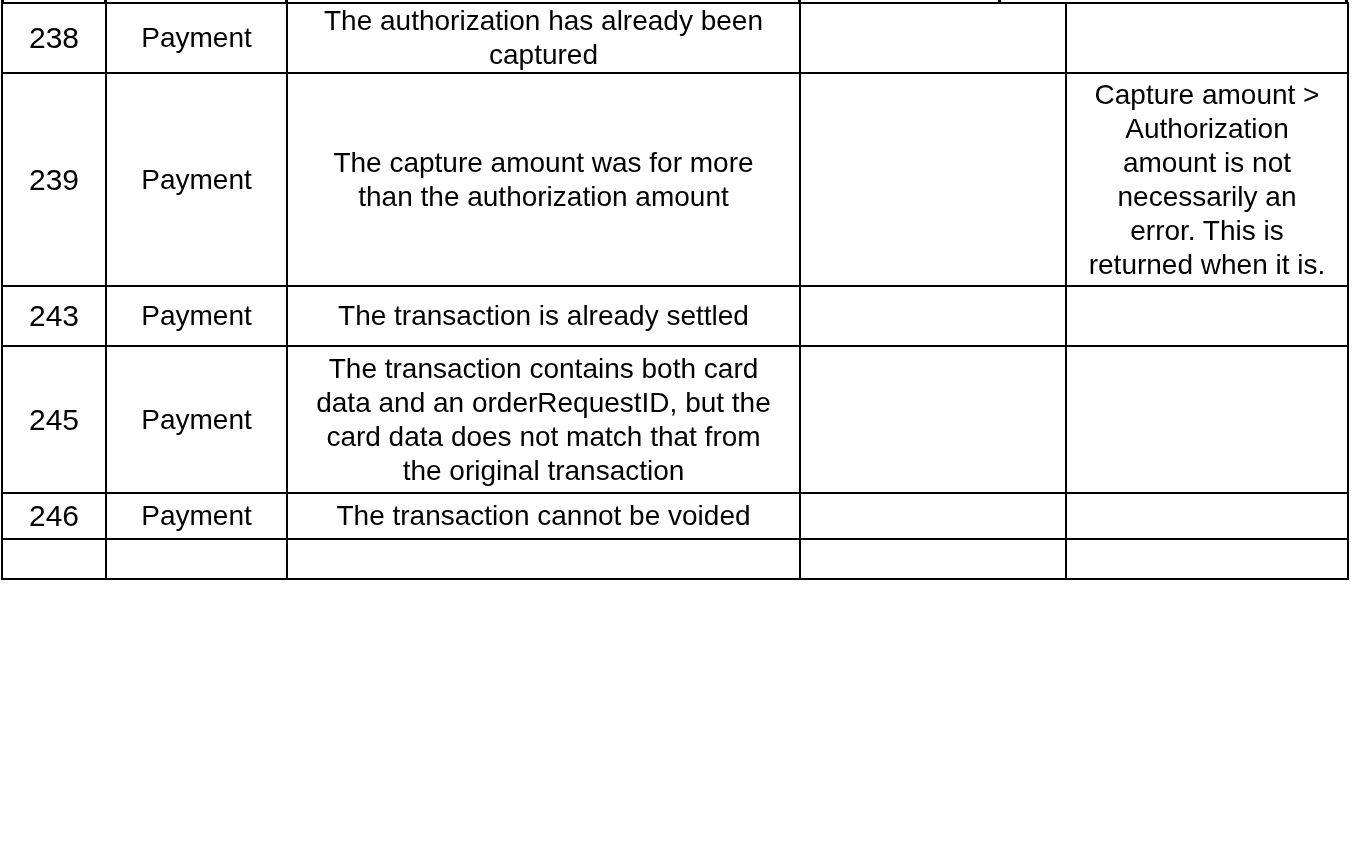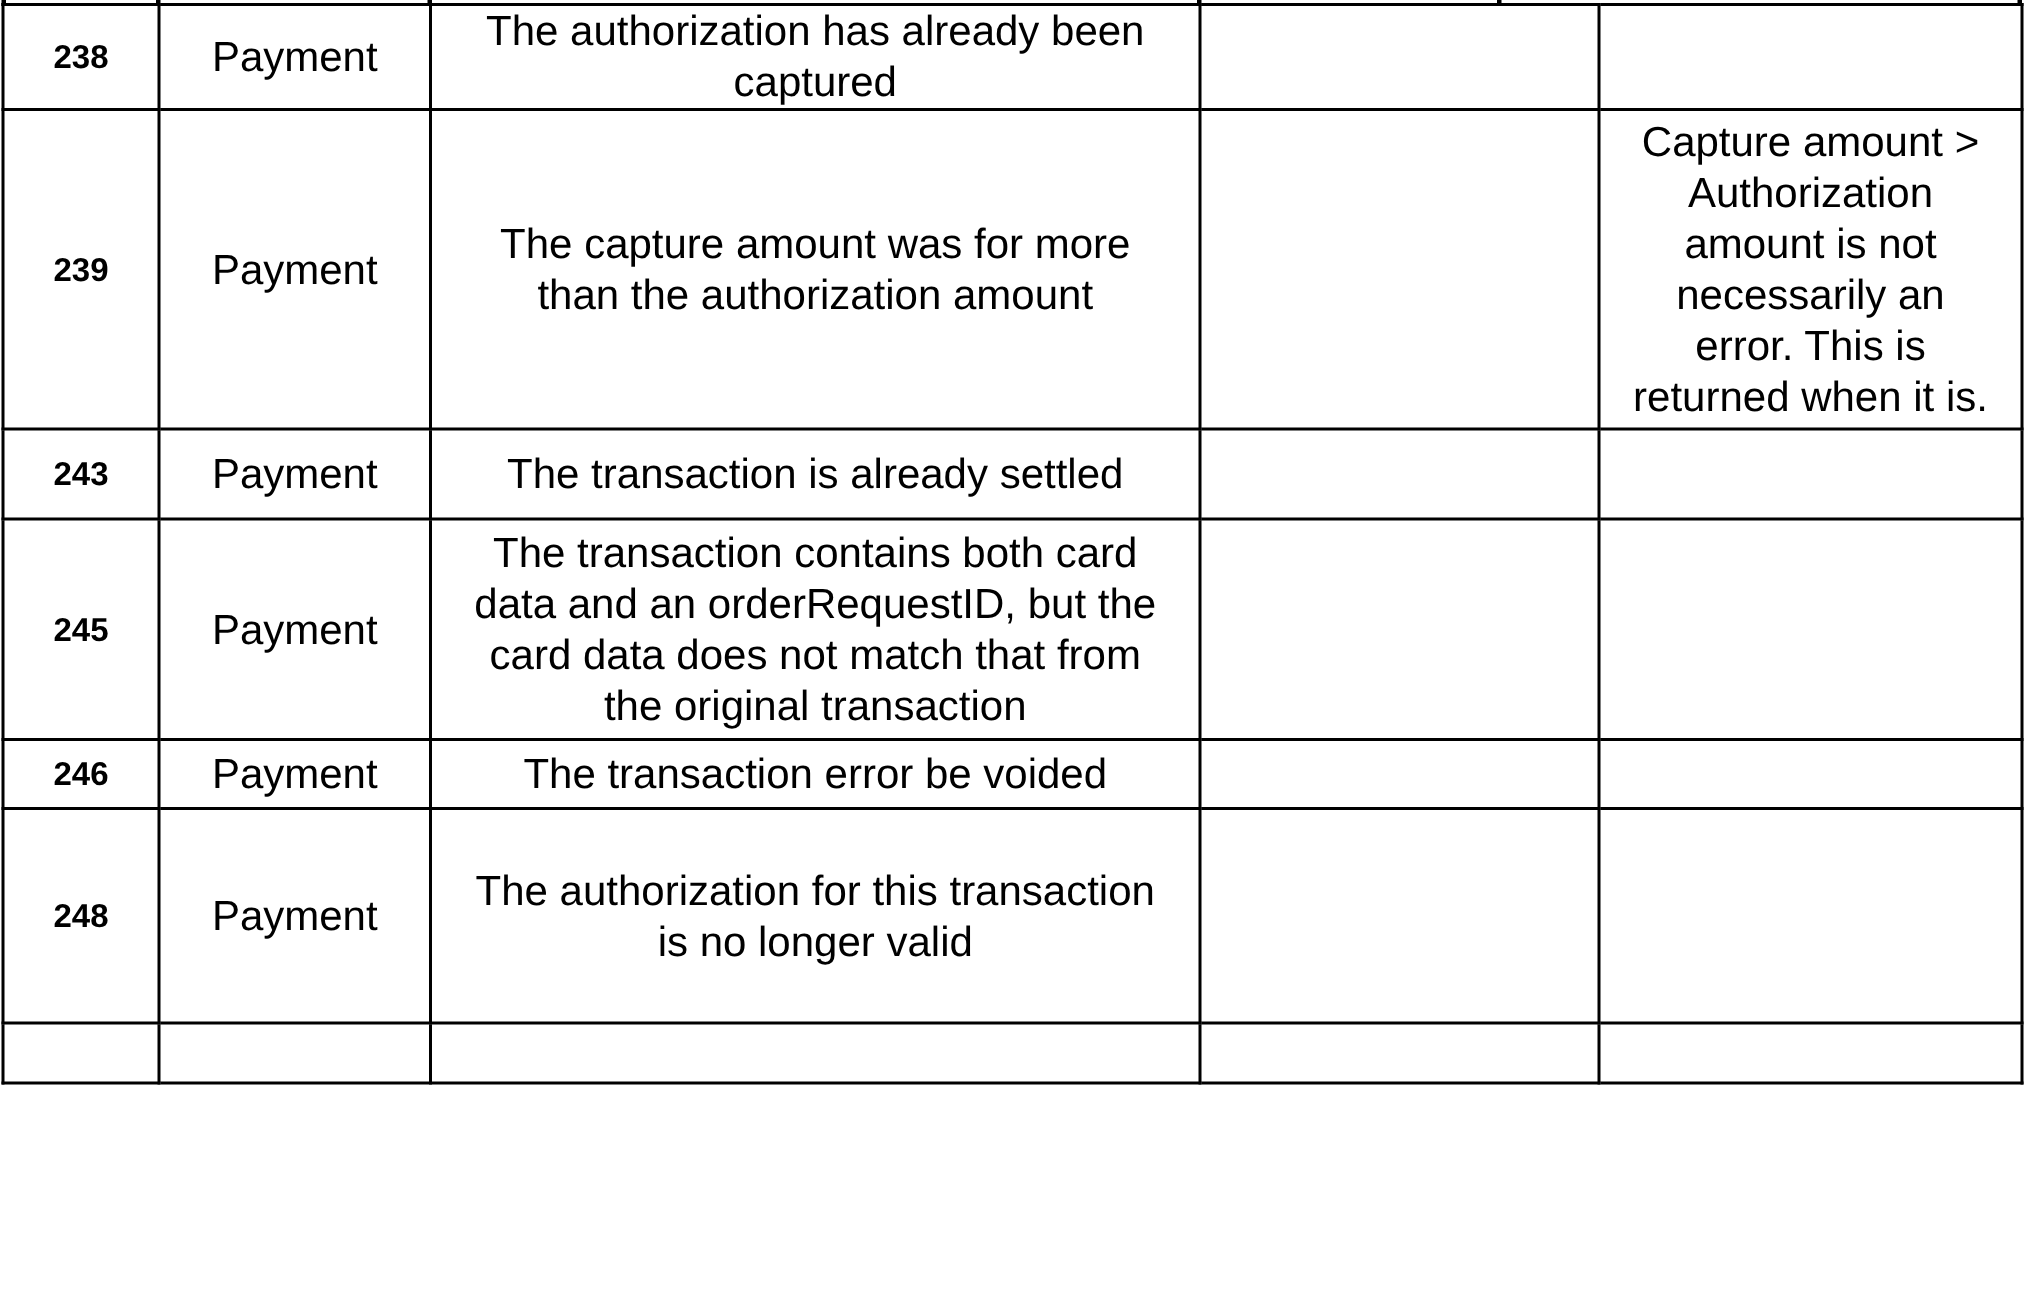--- a/index.html
+++ b/index.html
@@ -27,22 +27,22 @@
     border: 2px solid #000000;
     padding: 0 4px;
     text-align: center;
     vertical-align: middle;
     font-size: 28px;
     line-height: 34px;
     white-space: pre-line;
     overflow: hidden;
   }
   .error-table td.code {
-    font-weight: bold;
-    font-size: 22px;
+    font-weight: normal;
+    font-size: 30px;
   }
   
   .top-stub {
     position: absolute;
     top: 0;
     width: 3px;
     height: 4px;
     background: #000000;
   }
   .stub-a { left: 1px; }
@@ -105,29 +105,21 @@
       <td>The transaction contains both card
 data and an orderRequestID, but the
 card data does not match that from
 the original transaction</td>
       <td></td>
       <td></td>
     </tr>
     <tr style="height:46px">
       <td class="code">246</td>
       <td>Payment</td>
-      <td>The transaction error be voided</td>
-      <td></td>
-      <td></td>
-    </tr>
-    <tr style="height:143px">
-      <td class="code">248</td>
-      <td>Payment</td>
-      <td>The authorization for this transaction
-is no longer valid</td>
+      <td>The transaction cannot be voided</td>
       <td></td>
       <td></td>
     </tr>
     <tr style="height:40px">
       <td class="code"></td>
       <td></td>
       <td></td>
       <td></td>
       <td></td>
     </tr>

